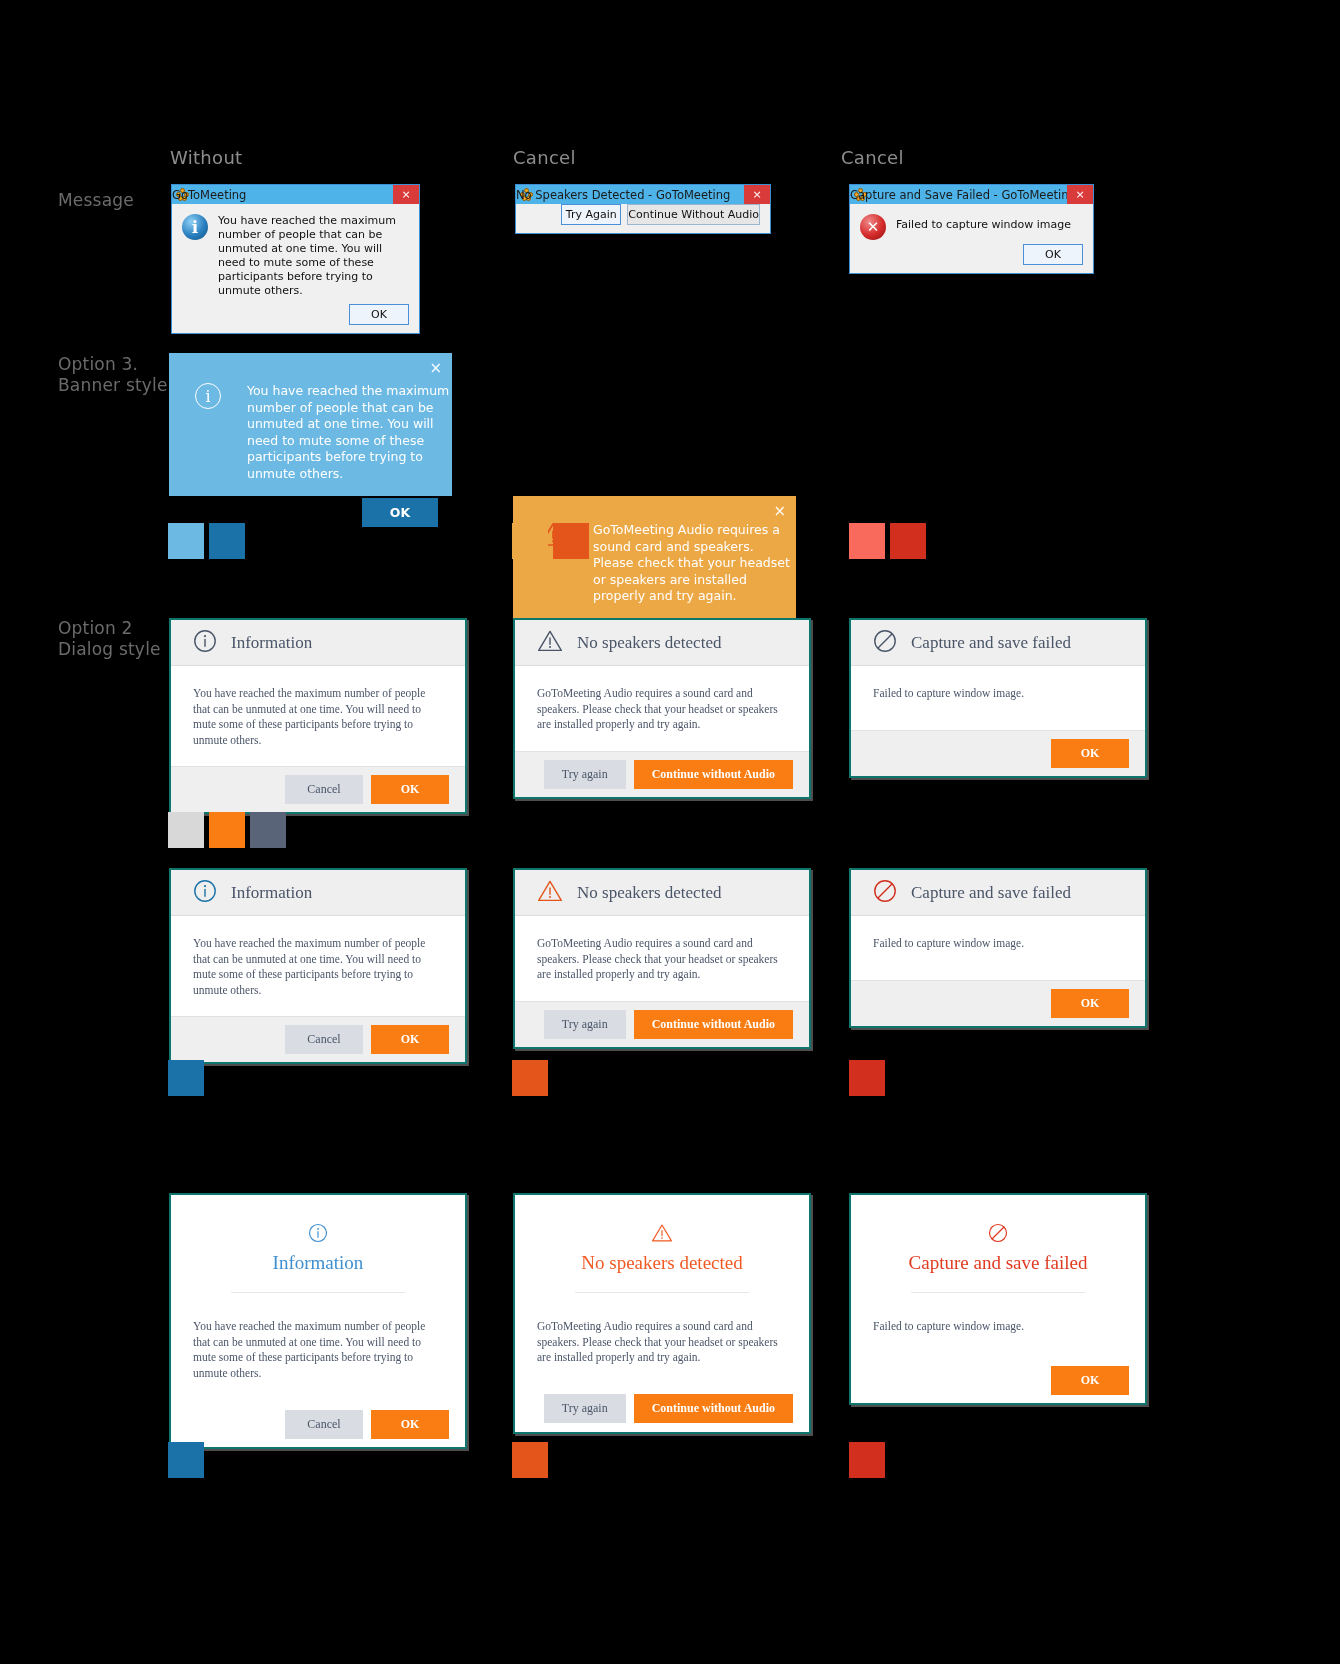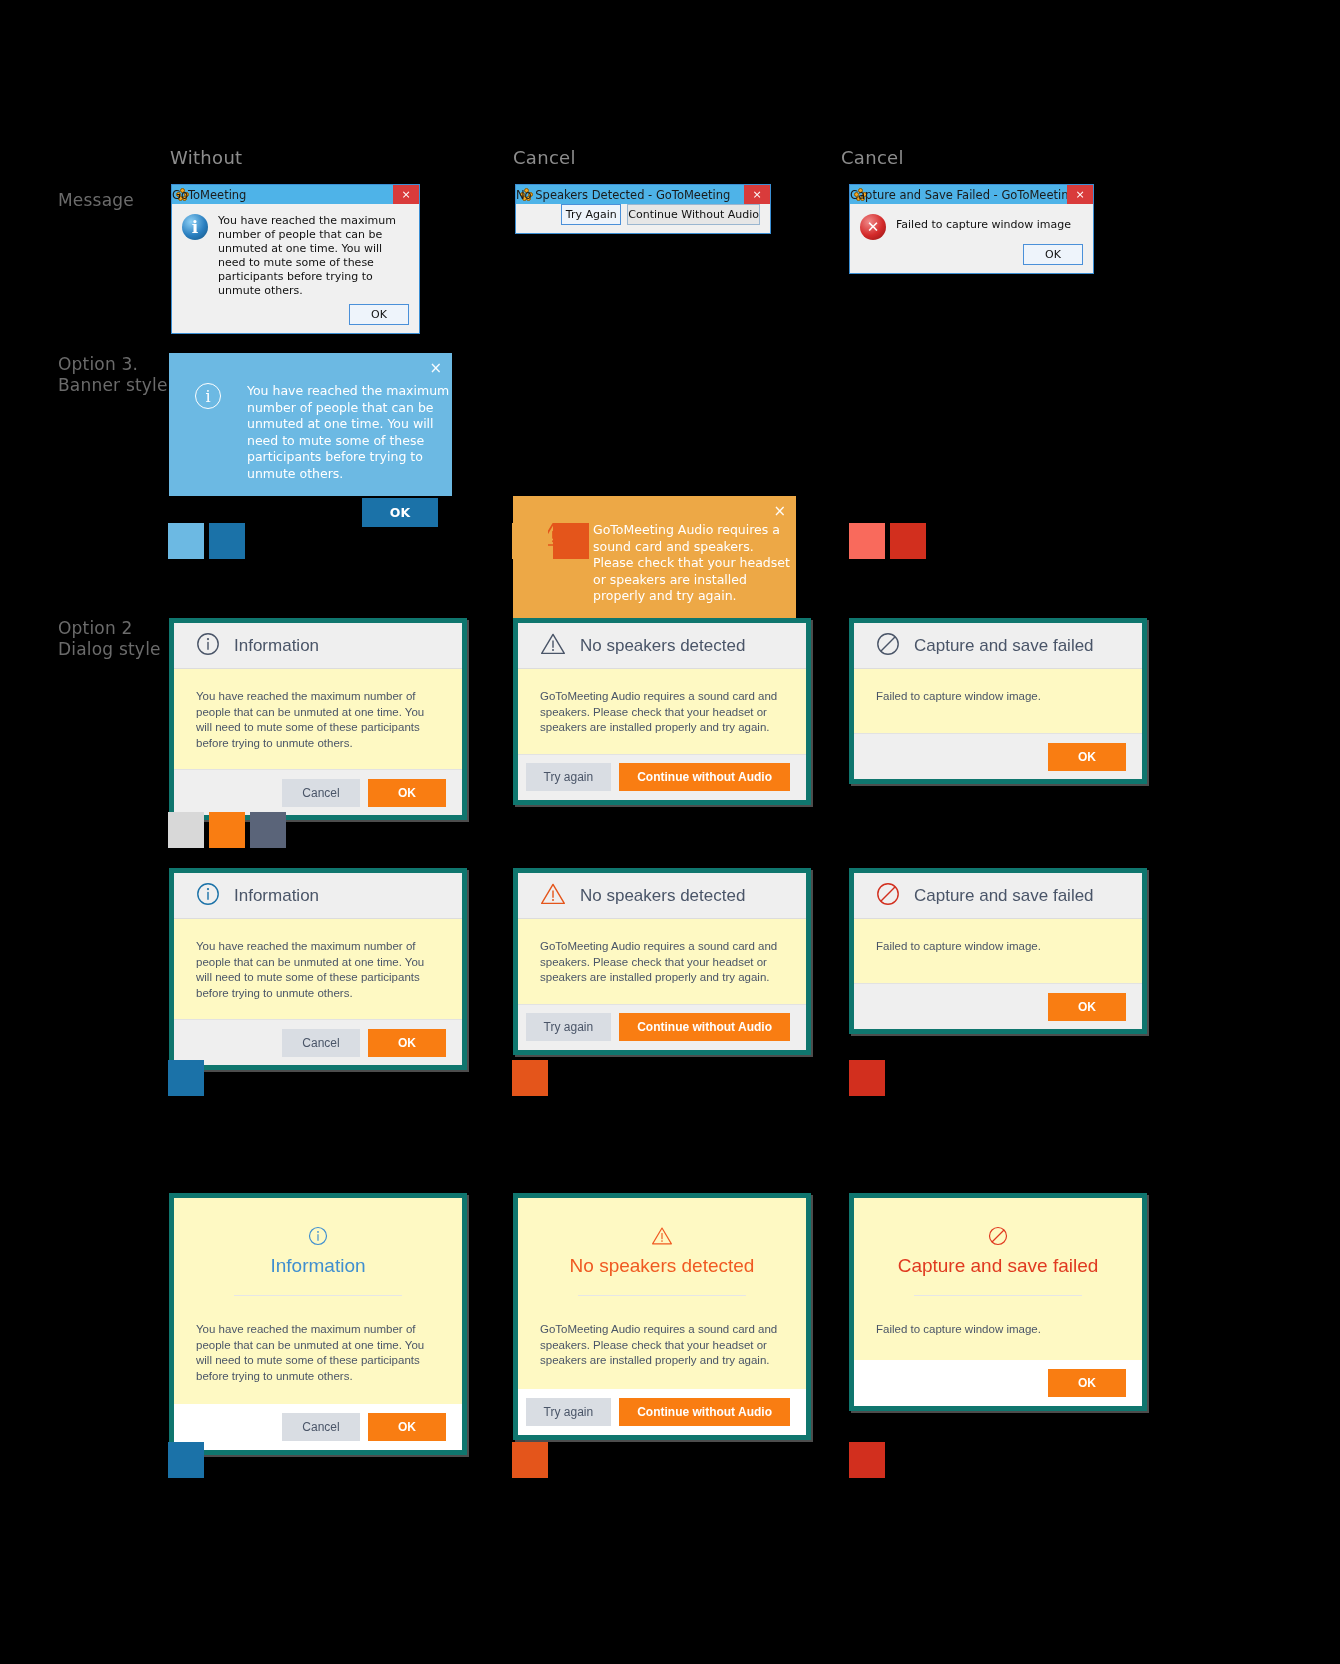--- a/index.html
+++ b/index.html
@@ -127,24 +127,24 @@
   .btn-ghost{
     font-size:12.5px;font-weight:bold;
     padding:7px 18px;border:0;background:#fff;
   }
 
   .swatch{ width:36px;height:36px; }
   .swrow{ display:flex; gap:5px; }
 
   
   .dlg{
-    background:#fef9c3;
-    border:5px solid #0f766e;
+    background:#ffffff;
+    border:2px solid #0f766e;
     box-shadow:2px 2px 0 rgba(255,255,255,.30);
-    font-family:Liberation Sans, sans-serif;
+    font-family:Liberation Serif, serif;
   }
   .dlg-head{
     background:#efefef;
     border-bottom:1px solid #dcdcdc;
     height:46px;display:flex;align-items:center;padding-left:22px;gap:14px;
   }
   .dlg-head .title{ font-size:17px;color:#4a5568; }
   .dlg-body{ padding:20px 22px 18px 22px; min-height:64px; }
   .dlg-body p{ margin:0;font-size:11.5px;line-height:15.5px;color:#4a5568; }
   .dlg-foot{

